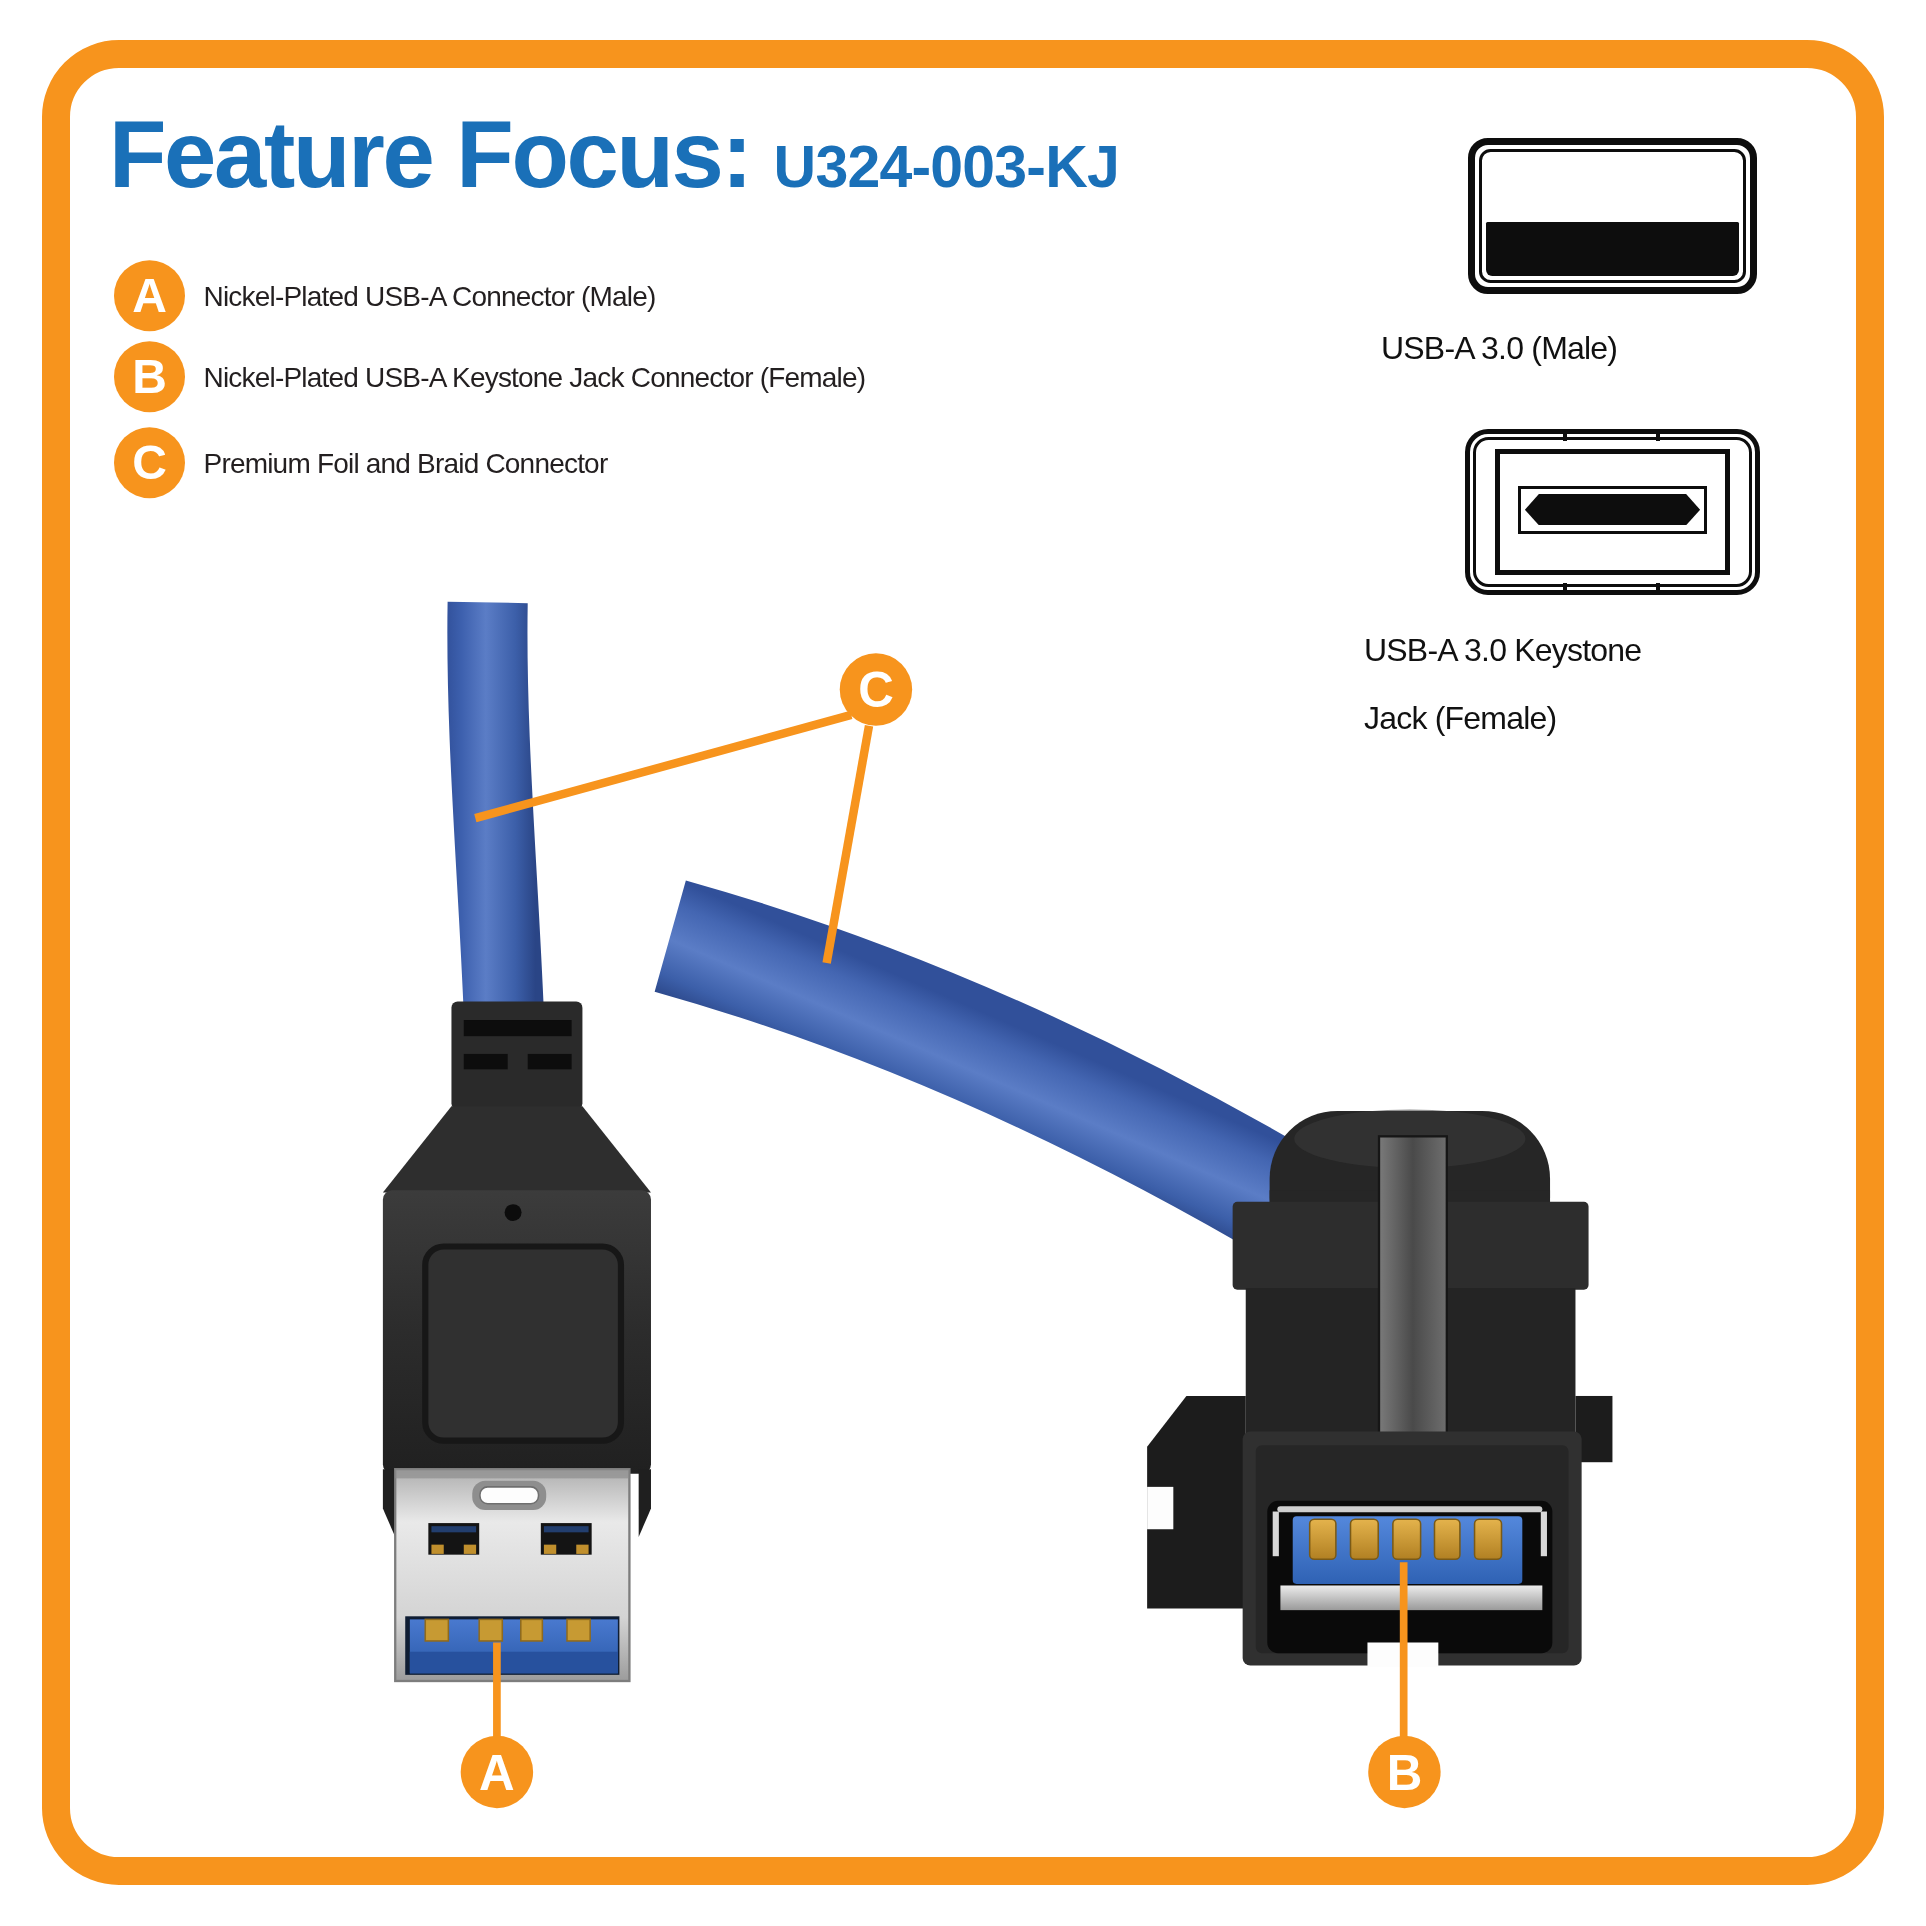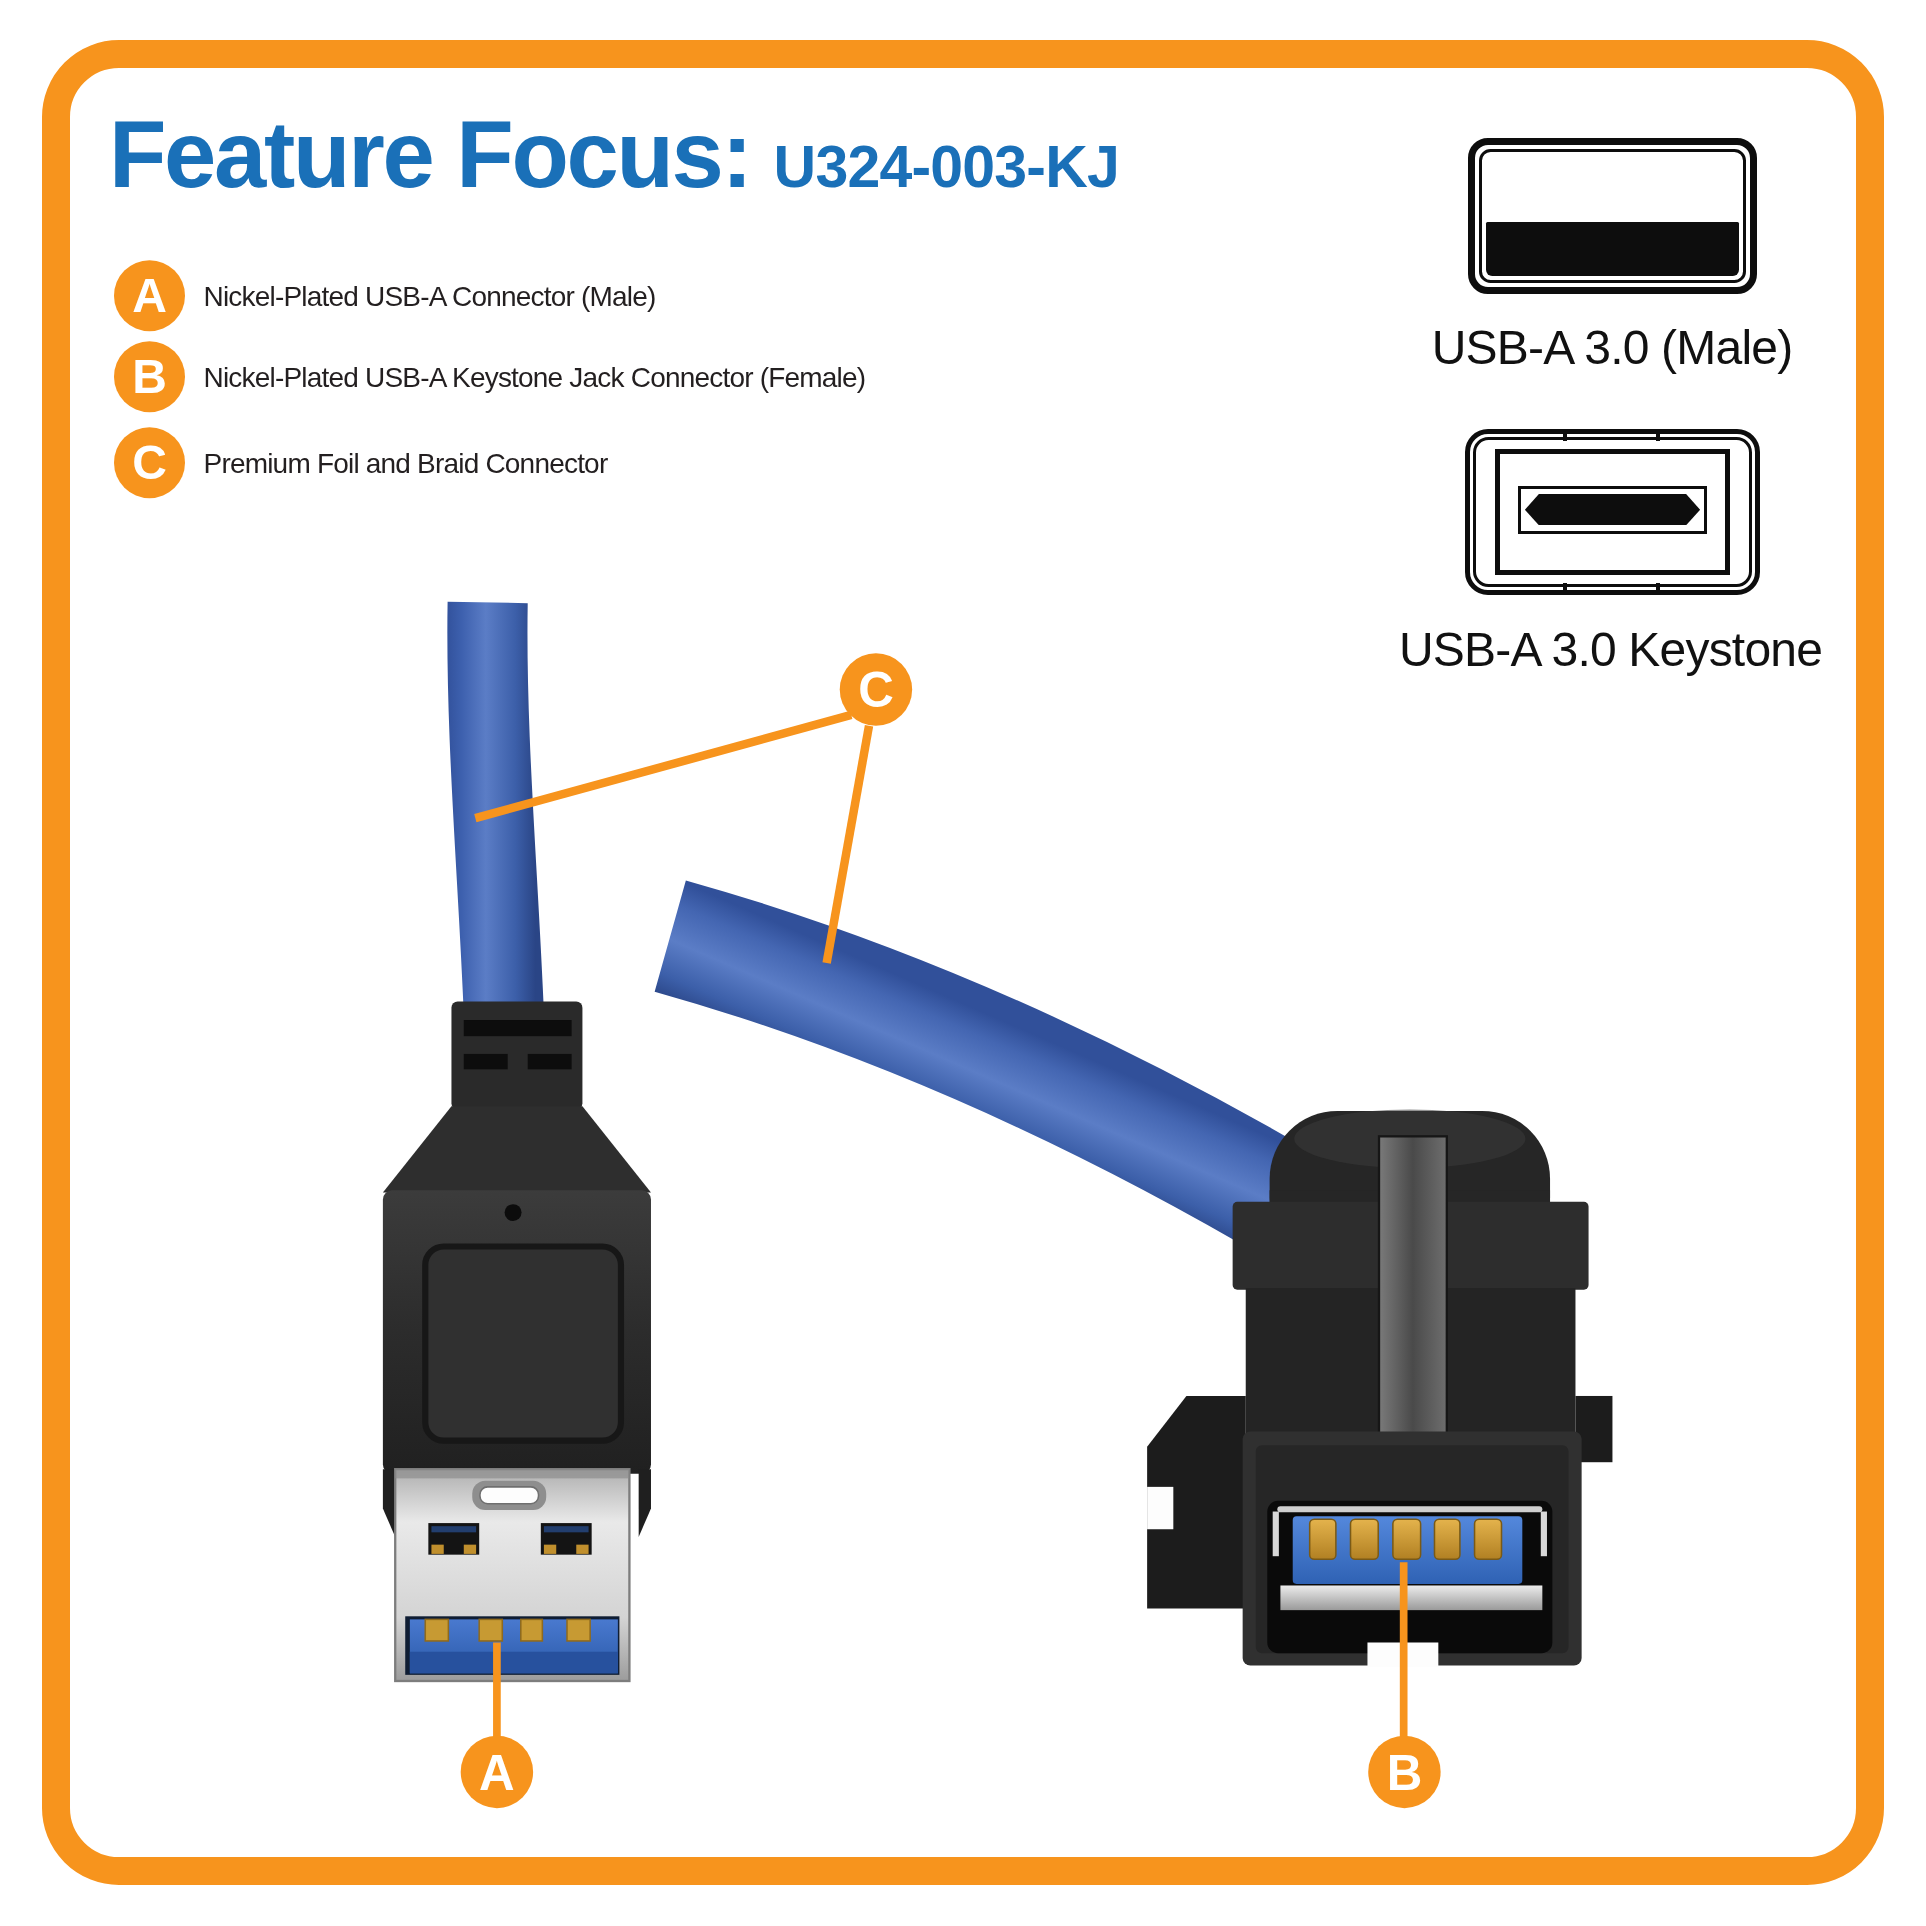--- a/index.html
+++ b/index.html
@@ -40,22 +40,22 @@
   }
   .icon-male .inner{
     position:absolute;left:3.9px;right:3.9px;top:3.9px;bottom:3.9px;
     border:3.1px solid #0d0d0d;border-radius:11.6px;background:#ffffff;overflow:hidden;
   }
   .icon-male .blackband{
     position:absolute;left:3.9px;right:3.9px;bottom:3.9px;height:42%;
     background:#0d0d0d;border-radius:1.5px 1.5px 6.2px 6.2px;
   }
   .icon-caption{
-    position:absolute;z-index:4;text-align:center;color:#111111;
-    font-size:48px;line-height:68px;letter-spacing:-0.8px;
+    position:absolute;z-index:4;color:#111111;
+    font-size:32px;line-height:68px;letter-spacing:-0.8px;
   }
   .cap-male{left:1381px;width:462px;top:314px;}
   .cap-keystone{left:1364px;width:493px;top:616px;}
   .icon-keystone{
     position:absolute;left:1465px;top:429px;width:295px;height:166px;
     border:5.4px solid #0d0d0d;border-radius:23px;background:#ffffff;
     box-sizing:border-box;z-index:4;
   }
   .icon-keystone .inner{
     position:absolute;left:3.1px;right:3.1px;top:3.1px;bottom:3.1px;
@@ -272,16 +272,17 @@
     <div class="tick b2"></div>
     <div class="face">
       <div class="slot">
         <div class="slotbar"></div>
       </div>
     </div>
   </div>
 </div>
 <div class="icon-caption cap-keystone">
   <div>USB-A 3.0 Keystone</div>
+  <div>Jack (Female)</div>
 </div>
 
 <div class="frame"></div>
 
 
 </body></html>

